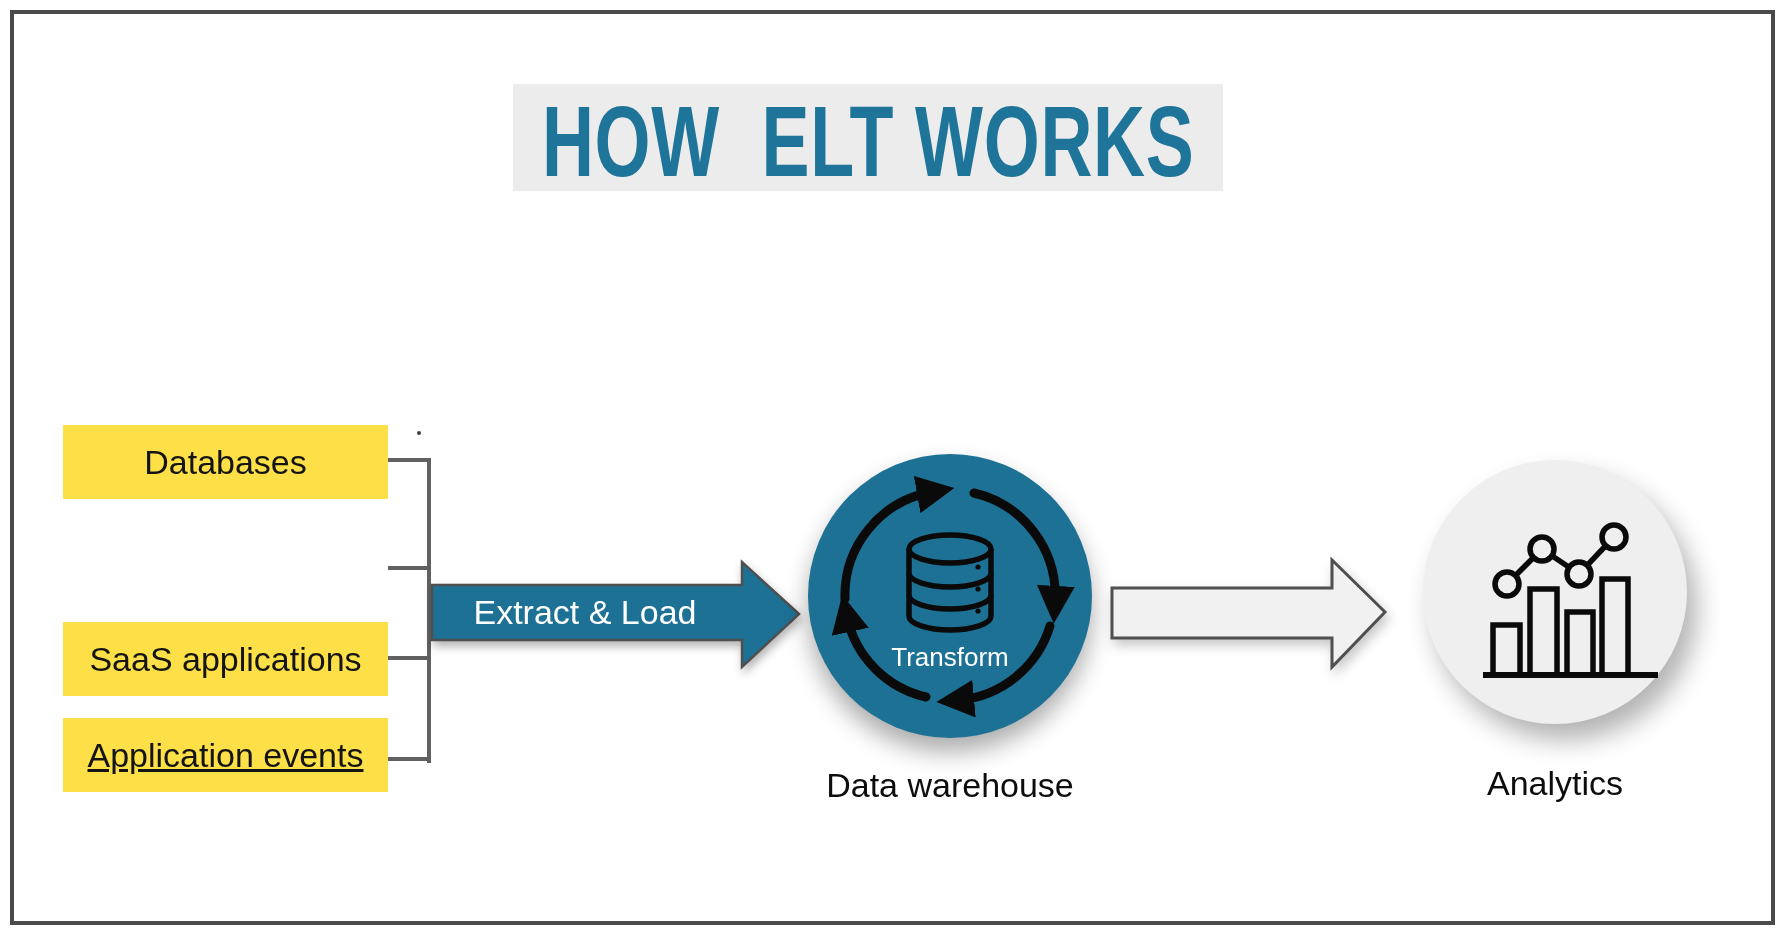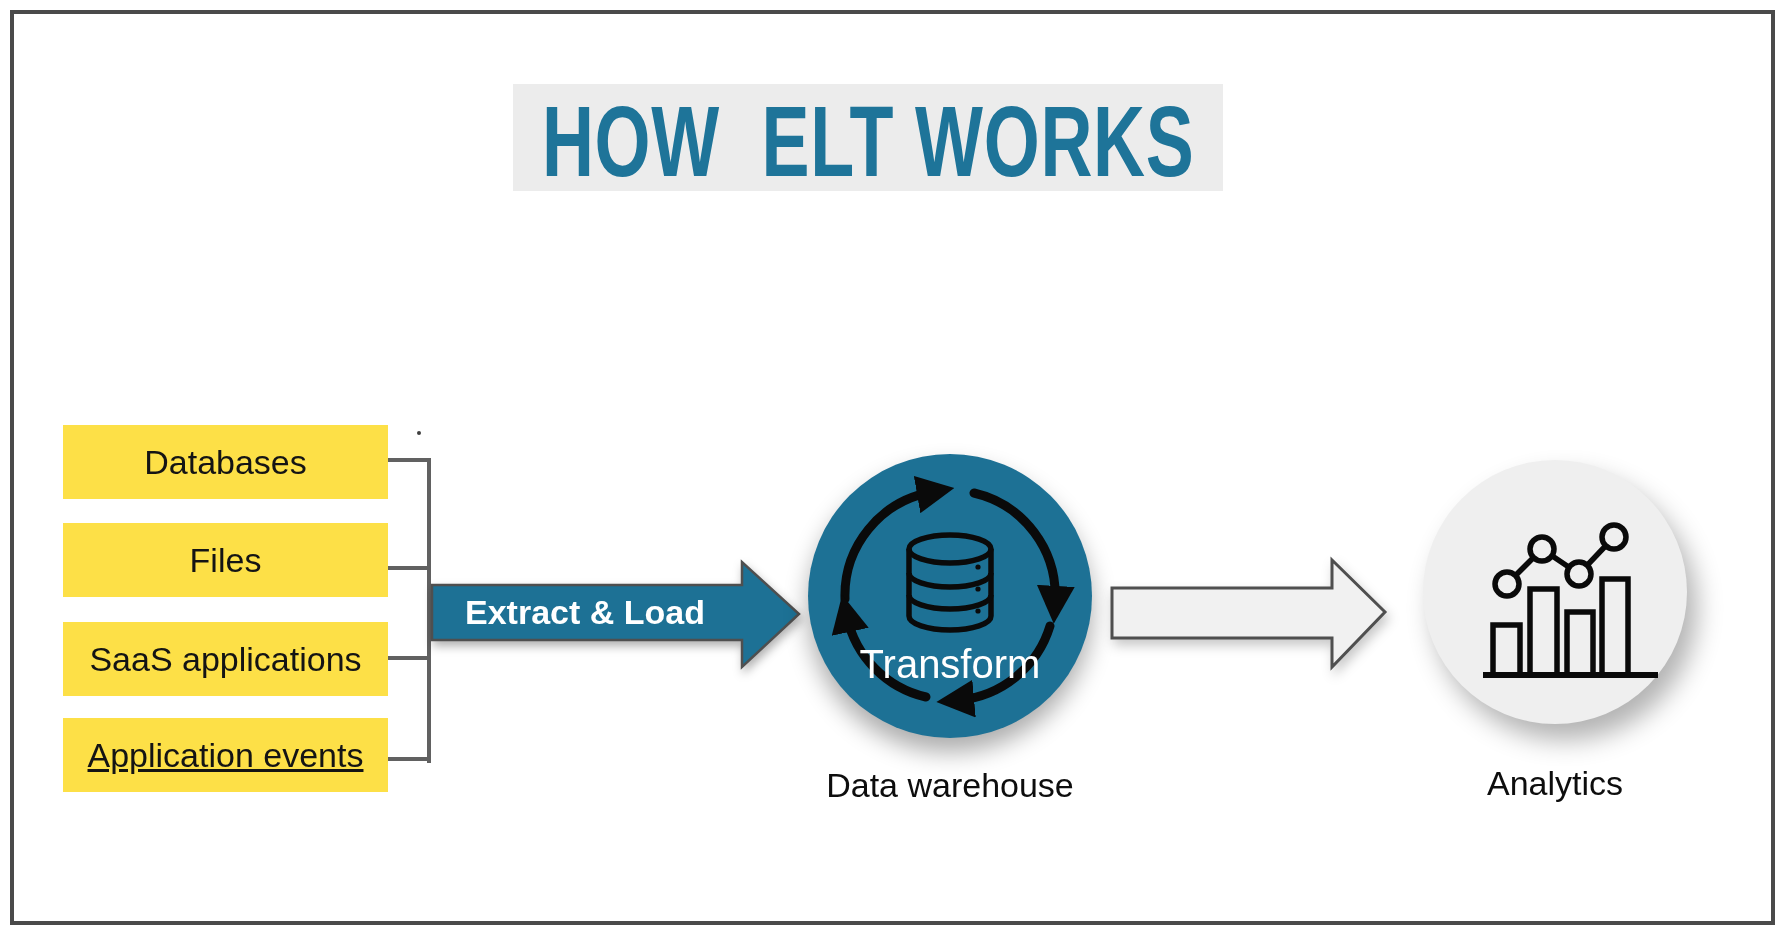--- a/index.html
+++ b/index.html
@@ -16,27 +16,27 @@
   .src-box{position:absolute;left:63px;width:325px;height:74px;background:#fde047;
            display:flex;align-items:center;justify-content:center;
            font-size:34px;color:#141414;}
   
   .brk{position:absolute;background:#616161;}
   .dot{position:absolute;left:417px;top:431px;width:4px;height:4px;background:#3f3f3f;border-radius:50%;}
   
   .arrow-svg{position:absolute;}
   .extract-label{position:absolute;left:428px;top:585px;width:314px;height:55px;
                  display:flex;align-items:center;justify-content:center;
-                 font-size:34px;font-weight:bold;color:#ffffff;}
+                 font-size:34px;font-weight:normal;color:#ffffff;}
   
   .wh-circle{position:absolute;left:808px;top:454px;width:284px;height:284px;border-radius:50%;
              background:#1d7195;box-shadow:0 14px 24px rgba(0,0,0,0.33);}
   .wh-svg{position:absolute;left:0;top:0;}
   .transform-label{position:absolute;left:0;top:188px;width:100%;text-align:center;
-                   font-size:40px;color:#ffffff;}
+                   font-size:26px;color:#ffffff;}
   
   .an-circle{position:absolute;left:1423px;top:460px;width:264px;height:264px;border-radius:50%;
              background:#efefef;box-shadow:10px 16px 26px rgba(0,0,0,0.30);}
   .an-svg{position:absolute;left:57px;top:52px;}
   
   .caption{position:absolute;font-size:34px;color:#0d0d0d;text-align:center;}
   .cap-warehouse{left:760px;top:766px;width:380px;}
   .cap-analytics{left:1425px;top:764px;width:260px;}
 </style>
 </head>
@@ -44,23 +44,20 @@
 
 <div id="canvas">
   <div class="frame"></div>
 
   <div class="title-band">
     <div class="title-text">HOW  ELT WORKS</div>
   </div>
 
   <div class="src-box" style="top:425px;">
     <span>Databases</span>
-  </div>
-  <div class="src-box" style="top:523px;">
-    <span>Files</span>
   </div>
   <div class="src-box" style="top:622px;">
     <span>SaaS applications</span>
   </div>
   <div class="src-box" style="top:718px;text-decoration:underline;">
     <span>Application events</span>
   </div>
 
   <div class="dot"></div>
   <div class="brk" style="left:427px;top:458px;width:4px;height:305px;"></div>

